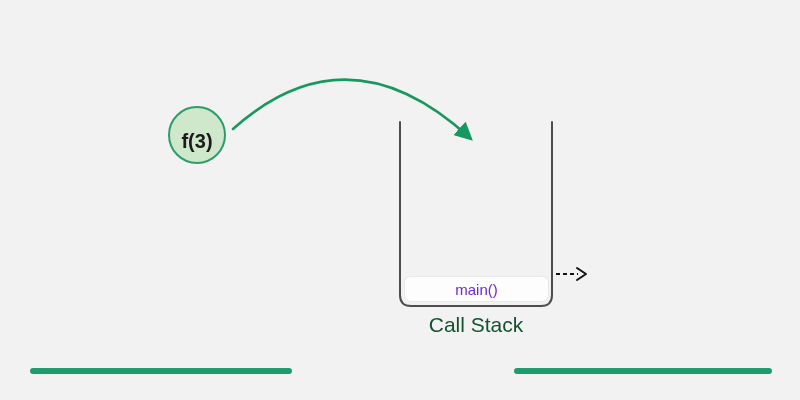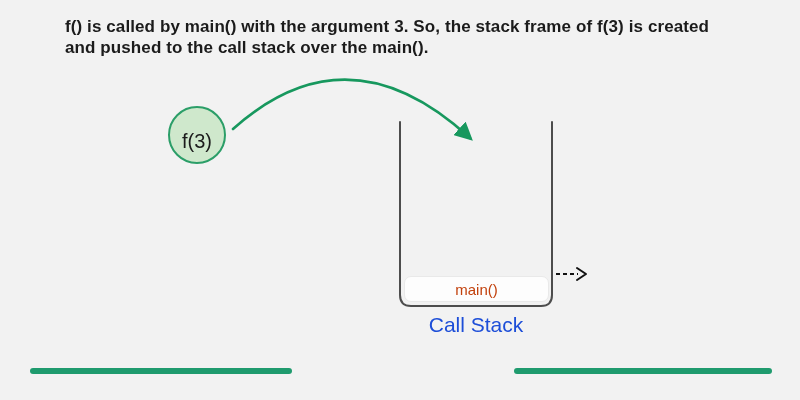--- a/index.html
+++ b/index.html
@@ -32,21 +32,21 @@
     height: 58px;
     border-radius: 50%;
     background: #cfe8cc;
     border: 2.5px solid #2b9e68;
     display: flex;
     align-items: center;
     justify-content: center;
   }
   .call-circle span {
     font-size: 20px;
-    font-weight: 400;
+    font-weight: 700;
     color: #1b1b1b;
     margin-top: 12px;
   }
 
   svg.diagram-layer {
     position: absolute;
     inset: 0;
     pointer-events: none;
   }
 
@@ -56,31 +56,31 @@
     top: 276px;
     width: 145px;
     height: 26px;
     background: #fdfdfd;
     border: 1px solid #e9e9e9;
     border-radius: 7px;
     display: flex;
     align-items: center;
     justify-content: center;
     font-size: 15px;
-    color: #c2410c;
+    color: #6d28d9;
   }
 
   .stack-label {
     position: absolute;
     left: 400px;
     top: 313px;
     width: 152px;
     text-align: center;
     font-size: 21px;
-    color: #1d4ed8;
+    color: #14532d;
   }
 
   .pointer-label {
     position: absolute;
     left: 596px;
     top: 261px;
     width: 82px;
     font-size: 20px;
     line-height: 23px;
     color: #2e2e2e;
@@ -104,21 +104,20 @@
     font-size: 17px;
     font-weight: 700;
     color: #1b1b1b;
   }
 </style>
 </head>
 <body>
 
 <div class="canvas">
 
-  <div class="description">f() is called by main() with the argument 3. So, the stack frame of f(3) is created and pushed to the call stack over the main().</div>
 
   <div class="call-circle">
     <span>f(3)</span>
   </div>
 
   <svg class="diagram-layer" width="800" height="400" viewBox="0 0 800 400">
     <defs>
       <marker id="green-arrowhead" markerWidth="7" markerHeight="7" refX="5.5" refY="3.5" orient="auto">
         <path d="M0,0 L7,3.5 L0,7 Z" fill="#17985e"></path>
       </marker>

